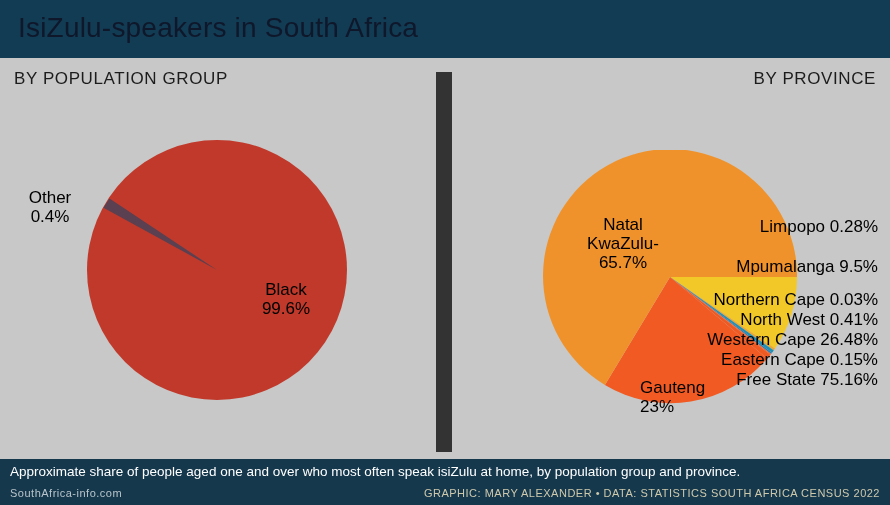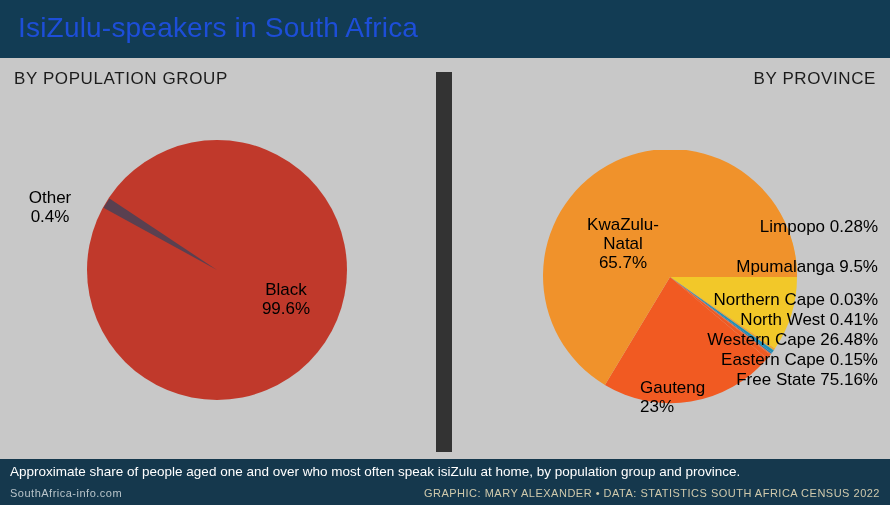--- a/index.html
+++ b/index.html
@@ -20,21 +20,21 @@
   #header-band {
     position: absolute;
     left: 0; top: 0;
     width: 890px; height: 58px;
     background: #123c54;
   }
   #page-title {
     position: absolute;
     left: 18px; top: 12px;
     font-size: 28px;
-    color: #1d4ed8;
+    color: #0f172a;
     letter-spacing: 0.2px;
     white-space: nowrap;
   }
 
   
   .panel-subtitle {
     position: absolute;
     top: 69px;
     font-size: 17px;
     color: #1c1c1c;
@@ -167,22 +167,22 @@
 
       <path d="M 130 127 L 230.5 204.7 A 127 127 0 0 1 227.1 208.5 Z" fill="#ef5a22"></path>
 
       <path d="M 130 127 L 227.1 208.5 A 127 127 0 0 1 64.9 235.0 Z" fill="#f15a22"></path>
 
       <path d="M 130 127 L 64.9 235.0 A 127 127 0 1 1 257.0 127.0 Z" fill="#f0922b"></path>
     </g>
   </svg>
 
   <div class="chart-label" id="label-kzn">
+    <div>Natal</div>
     <div>KwaZulu-</div>
-    <div>Natal</div>
     <div>65.7%</div>
   </div>
 
   <div class="chart-label" id="label-gauteng">
     <div>Gauteng</div>
     <div>23%</div>
   </div>
 
   <div class="chart-label right" id="label-limpopo">Limpopo 0.28%</div>
   <div class="chart-label right" id="label-mpumalanga">Mpumalanga 9.5%</div>

